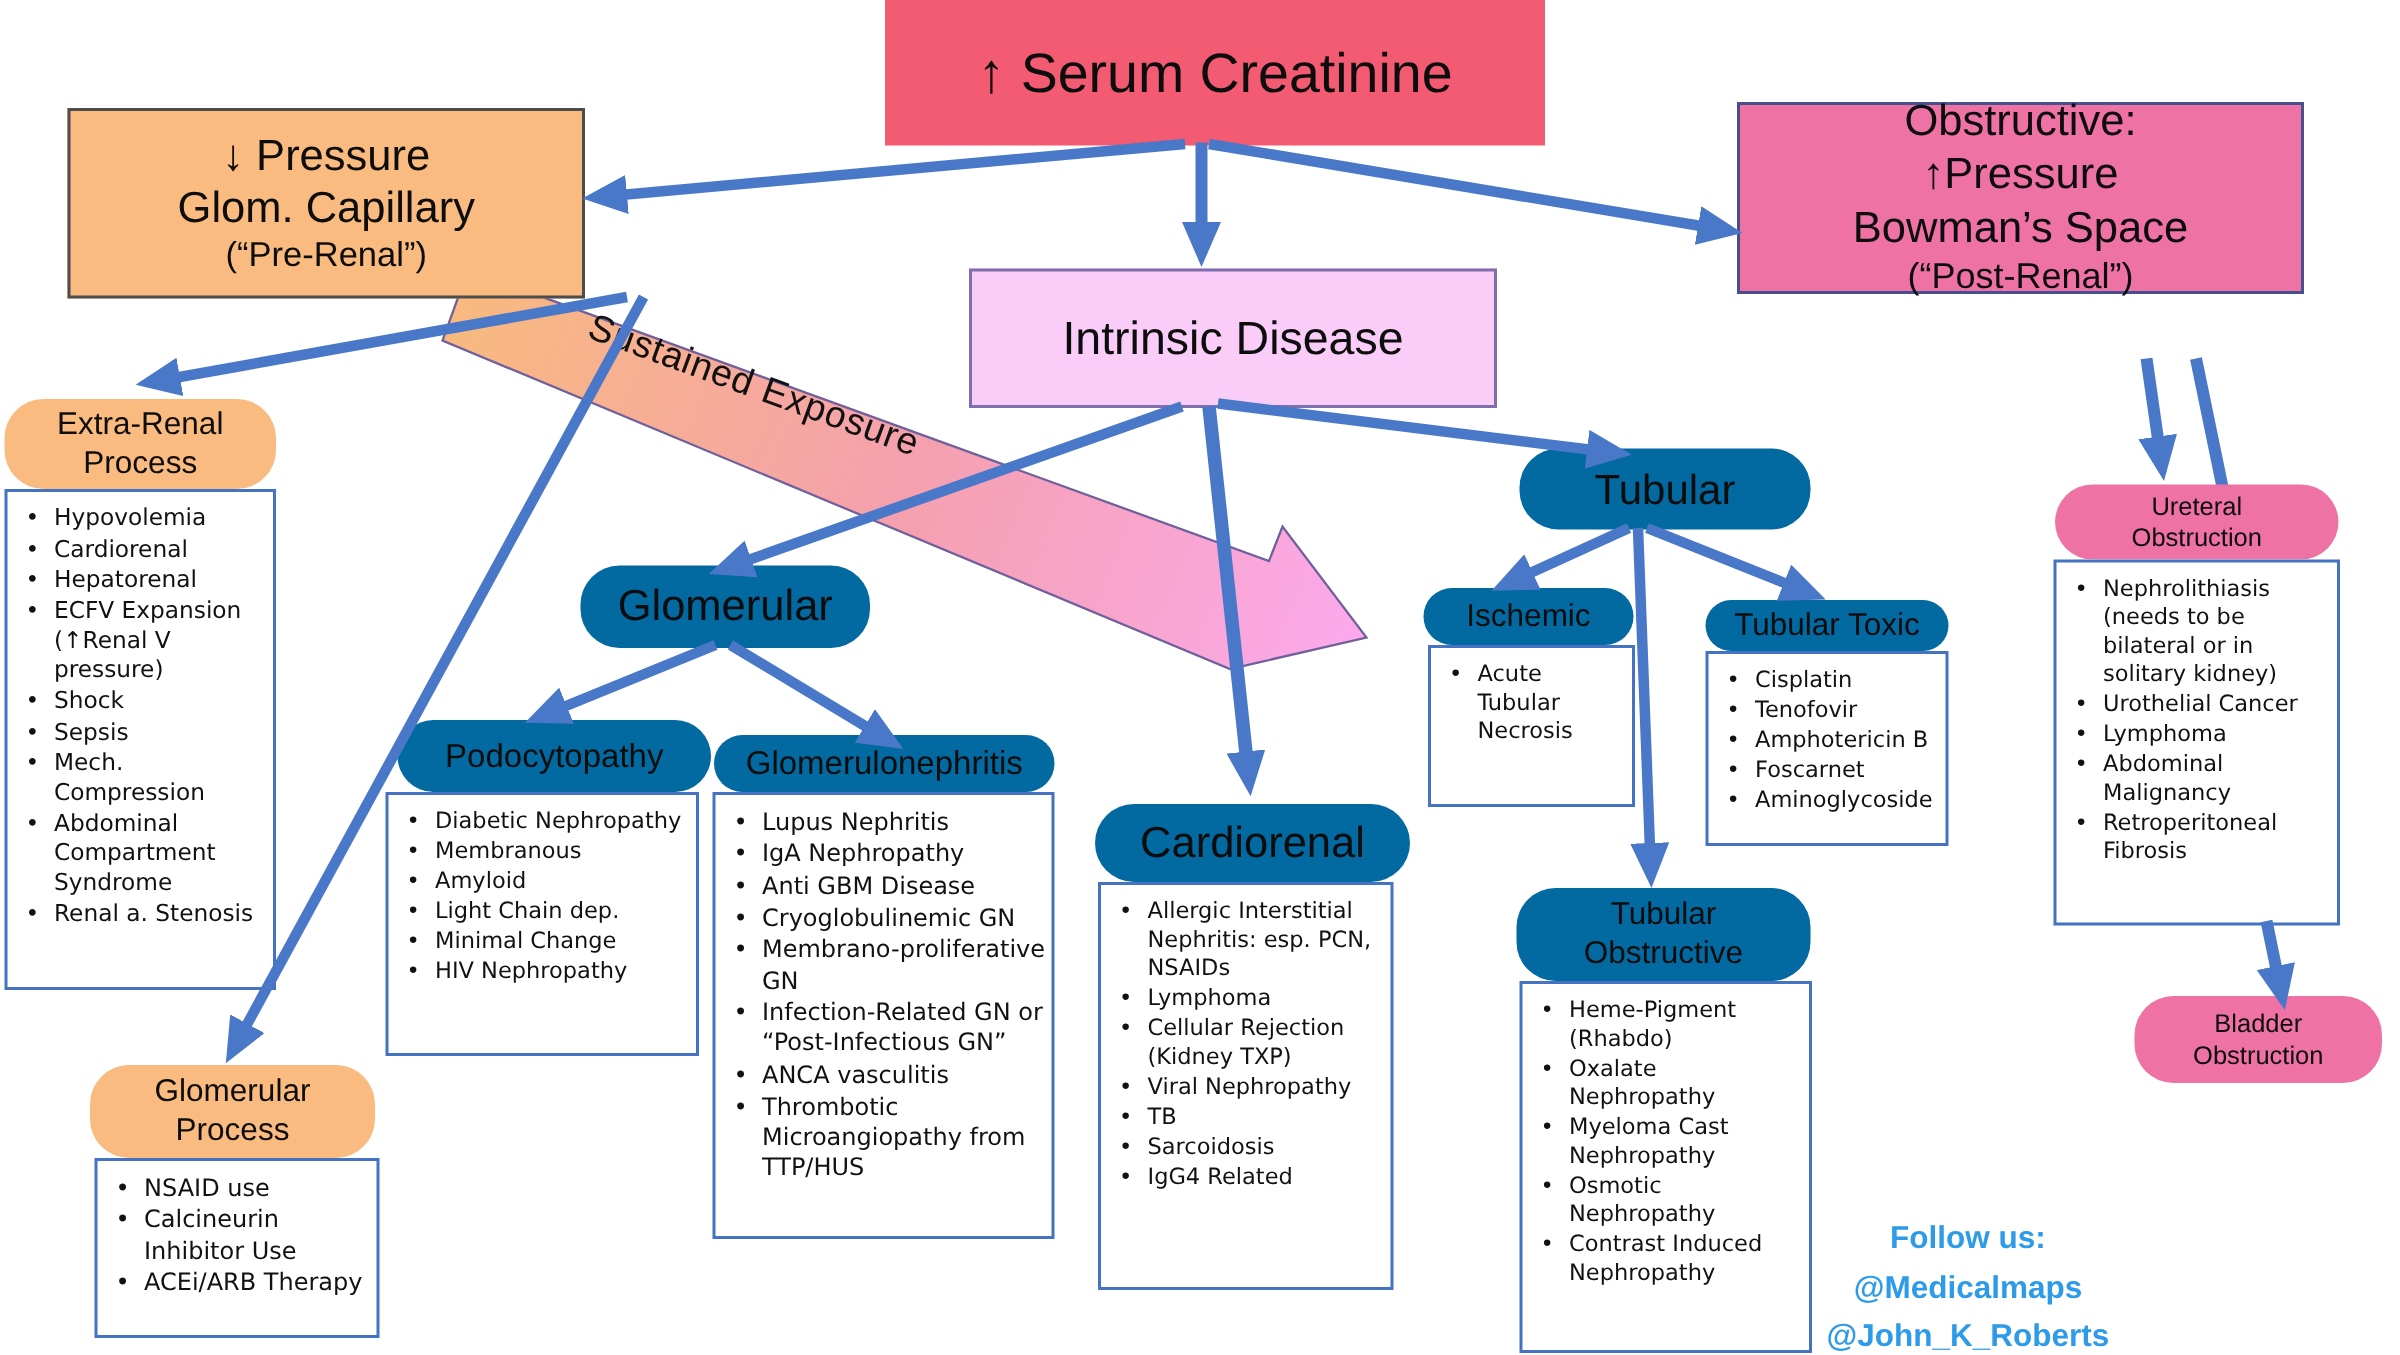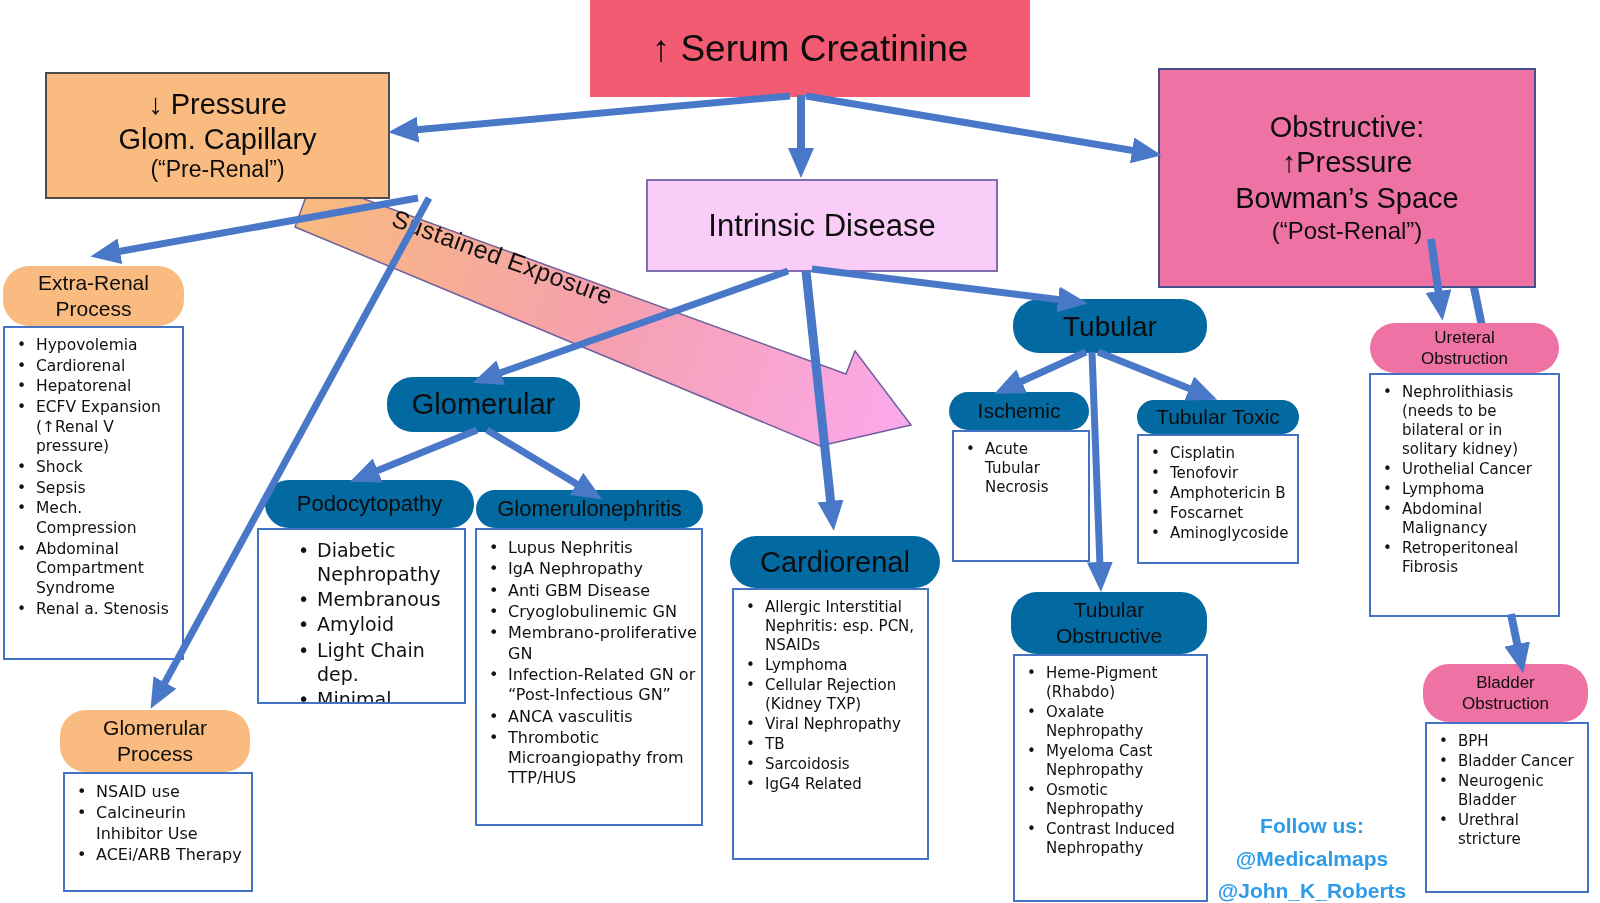--- a/index.html
+++ b/index.html
@@ -31,21 +31,21 @@
   ul.items li::before{content:"\2022";position:absolute;left:12px;top:0;}
 
   .orange{background:#F9BB7F;}
   .pinkB{background:#0369a1;}
   .pinkD{background:#EF72A5;}
 
   .serum{left:590px;top:0;width:440px;height:97px;background:#F25B72;font-size:37px;}
   .prerenal{left:45px;top:72px;width:345px;height:127px;background:#F9BB7F;border:2px solid #4d4d4d;box-sizing:border-box;}
   .prerenal .l1,.prerenal .l2{font-size:29px;line-height:1.18;}
   .prerenal .l3{font-size:23px;line-height:1.2;}
-  .obstructive{left:1158px;top:68px;width:378px;height:220px;background:#EF72A5;border:2px solid #46508c;box-sizing:border-box;}
+  .obstructive{left:1158px;top:68px;width:378px;height:128px;background:#EF72A5;border:2px solid #46508c;box-sizing:border-box;}
   .obstructive .l1,.obstructive .l2,.obstructive .l3{font-size:29px;line-height:1.22;}
   .obstructive .l4{font-size:24px;line-height:1.25;}
   .intrinsic{left:646px;top:179px;width:352px;height:93px;background:#FACDF8;border:2px solid #7e6fae;box-sizing:border-box;font-size:31px;}
 
   .banner-label{
     position:absolute;left:398px;top:204px;z-index:1;
     transform:rotate(20deg);transform-origin:left top;
     font-size:25px;color:#111;letter-spacing:0.5px;
   }
   .follow{
@@ -116,21 +116,21 @@
         <li>NSAID use</li>
         <li>Calcineurin Inhibitor Use</li>
         <li>ACEi/ARB Therapy</li>
       </ul>
   </div>
 
   <div class="hdr pinkB" style="left:387px;top:377px;width:193px;height:55px;font-size:29px;">Glomerular</div>
 
   <div class="hdr pinkB" style="left:253px;top:480px;width:209px;height:48px;font-size:22px;margin-left:12px;">Podocytopathy</div>
   <div class="listbox" style="left:257px;top:528px;width:209px;height:176px;">
-    <ul class="items" style="font-size:19px;padding-left:27px;">
+    <ul class="items" style="font-size:15px;">
         <li>Diabetic Nephropathy</li>
         <li>Membranous</li>
         <li>Amyloid</li>
         <li>Light Chain dep.</li>
         <li>Minimal Change</li>
         <li>HIV Nephropathy</li>
       </ul>
   </div>
 
   <div class="hdr pinkB" style="left:476px;top:490px;width:227px;height:38px;font-size:22px;">Glomerulonephritis</div>
@@ -156,21 +156,21 @@
         <li>Viral Nephropathy</li>
         <li>TB</li>
         <li>Sarcoidosis</li>
         <li>IgG4 Related</li>
       </ul>
   </div>
 
   <div class="hdr pinkB" style="left:1013px;top:299px;width:194px;height:54px;font-size:28px;">Tubular</div>
 
   <div class="hdr pinkB" style="left:949px;top:392px;width:140px;height:38px;font-size:21px;">Ischemic</div>
-  <div class="listbox" style="left:952px;top:430px;width:138px;height:132px;">
+  <div class="listbox" style="left:952px;top:430px;width:138px;height:108px;">
     <ul class="items" style="font-size:15px;">
         <li>Acute Tubular Necrosis</li>
       </ul>
   </div>
 
   <div class="hdr pinkB" style="left:1137px;top:400px;width:162px;height:34px;font-size:21px;">Tubular Toxic</div>
   <div class="listbox" style="left:1137px;top:434px;width:162px;height:130px;">
     <ul class="items" style="font-size:15px;">
         <li>Cisplatin</li>
         <li>Tenofovir</li>
@@ -199,28 +199,20 @@
         <li>Nephrolithiasis (needs to be bilateral or in solitary kidney)</li>
         <li>Urothelial Cancer</li>
         <li>Lymphoma</li>
         <li>Abdominal Malignancy</li>
         <li>Retroperitoneal Fibrosis</li>
       </ul>
   </div>
 
   <div class="hdr pinkD" style="left:1423px;top:664px;width:165px;height:58px;font-size:17px;">Bladder
 Obstruction</div>
-  <div class="listbox" style="left:1425px;top:722px;width:164px;height:171px;">
-    <ul class="items" style="font-size:15px;">
-        <li>BPH</li>
-        <li>Bladder Cancer</li>
-        <li>Neurogenic Bladder</li>
-        <li>Urethral stricture</li>
-      </ul>
-  </div>
 
   <div class="follow">
     <div>Follow us:</div>
     <div>@Medicalmaps</div>
     <div>@John_K_Roberts</div>
   </div>
 
   <svg class="layer over" style="pointer-events:none;">
     <defs>
       <marker id="ah" markerUnits="userSpaceOnUse" markerWidth="30" markerHeight="26" viewBox="0 0 30 26" refX="4" refY="13" orient="auto">

